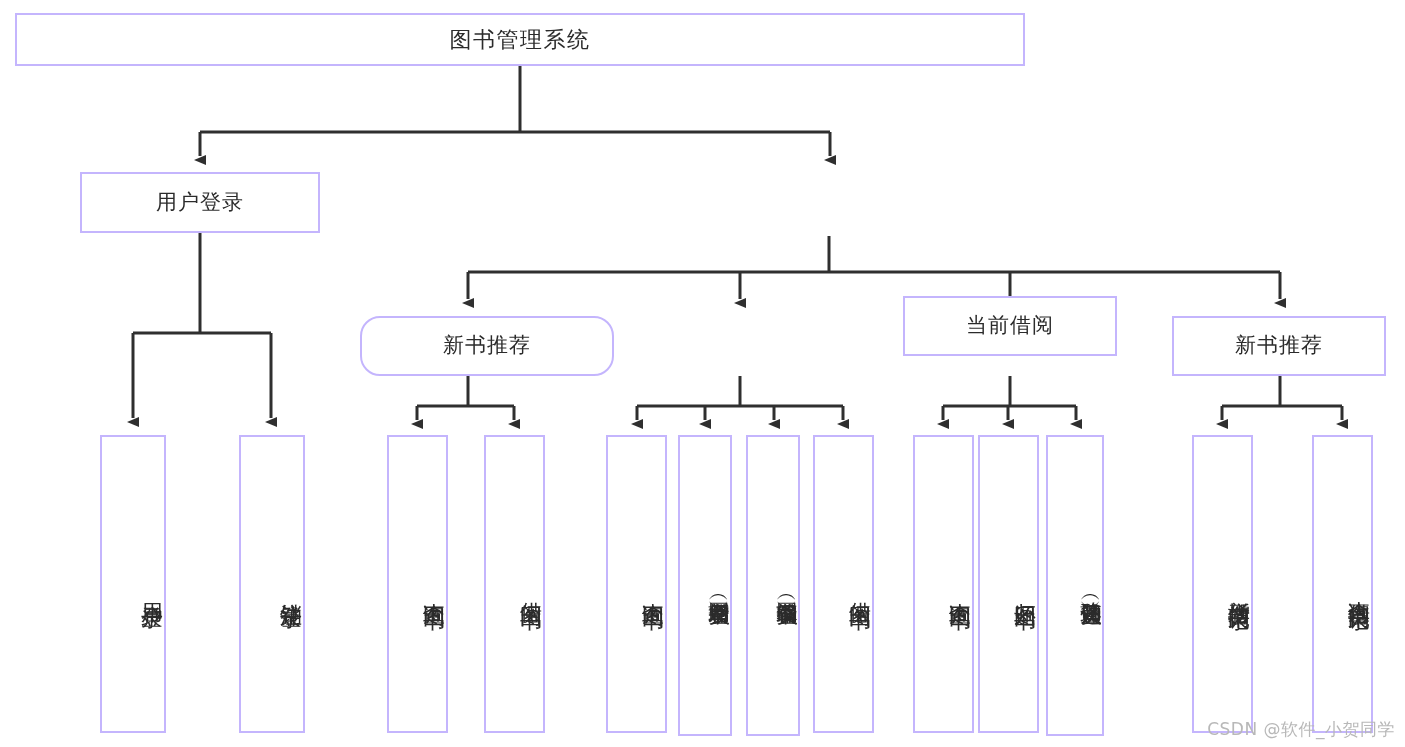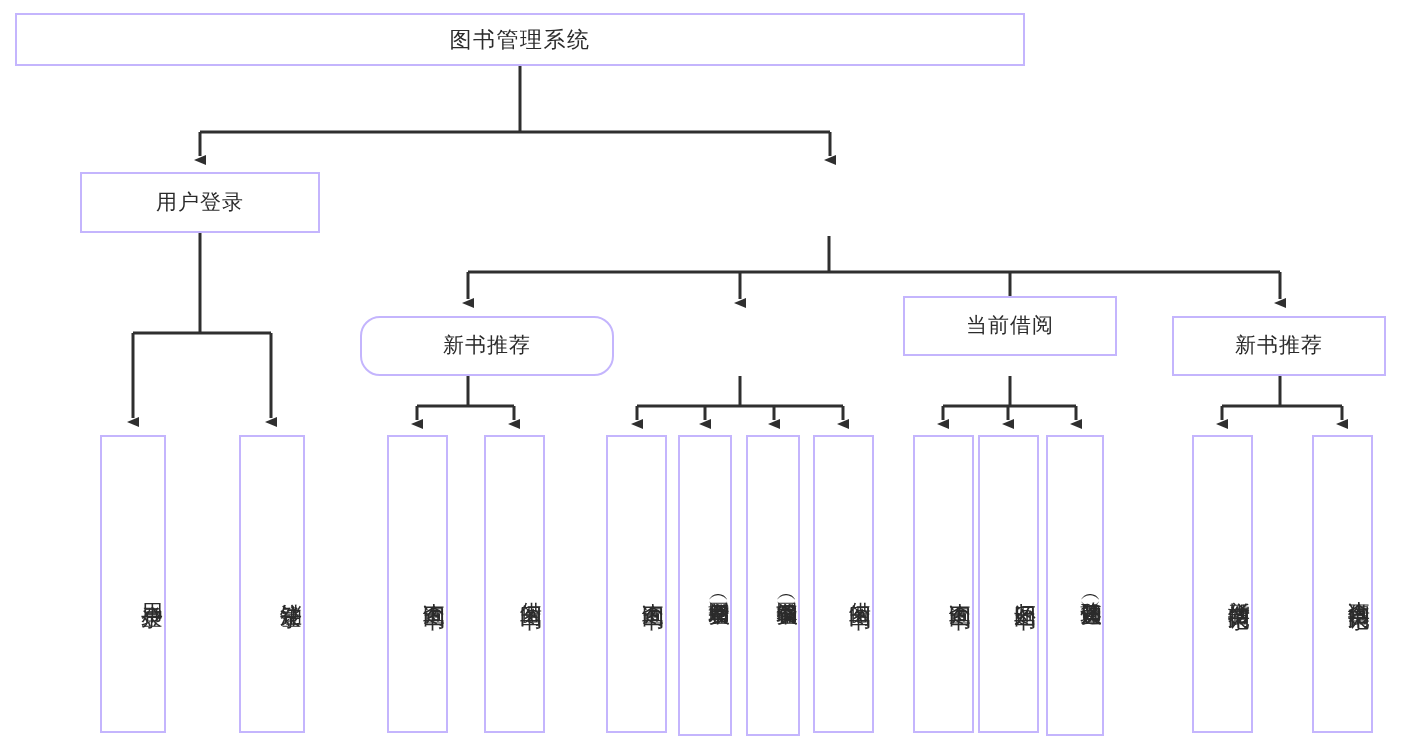--- a/index.html
+++ b/index.html
@@ -184,14 +184,15 @@
     <span>确认归还（管理员）</span>
   </div>
 
   <div class="node node-v" style="left:1192px; top:435px; width:61px; height:298px;">
     <span>新增借阅记录</span>
   </div>
   <div class="node node-v" style="left:1312px; top:435px; width:61px; height:298px;">
     <span>查询借阅记录</span>
   </div>
 
+  <div id="watermark">CSDN @软件_小贺同学</div>
 
 </div>
 
 </body></html>

